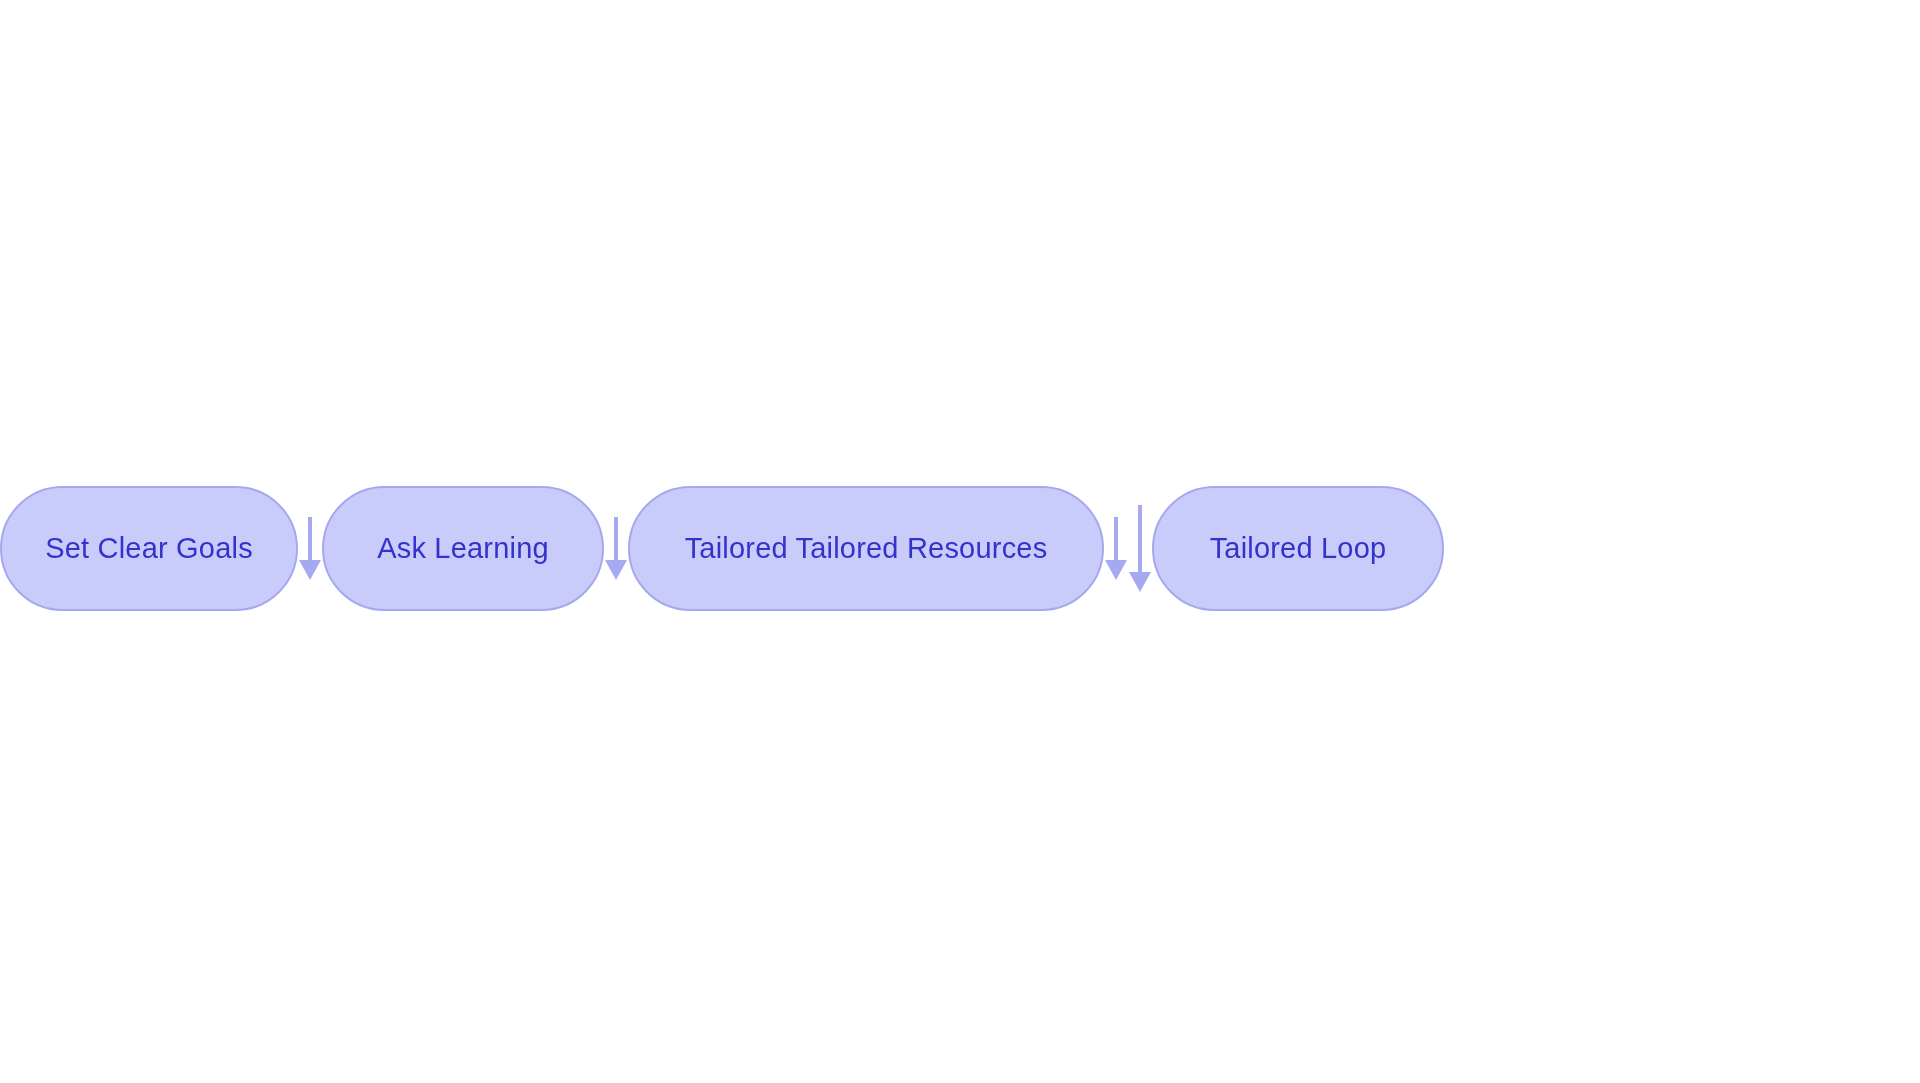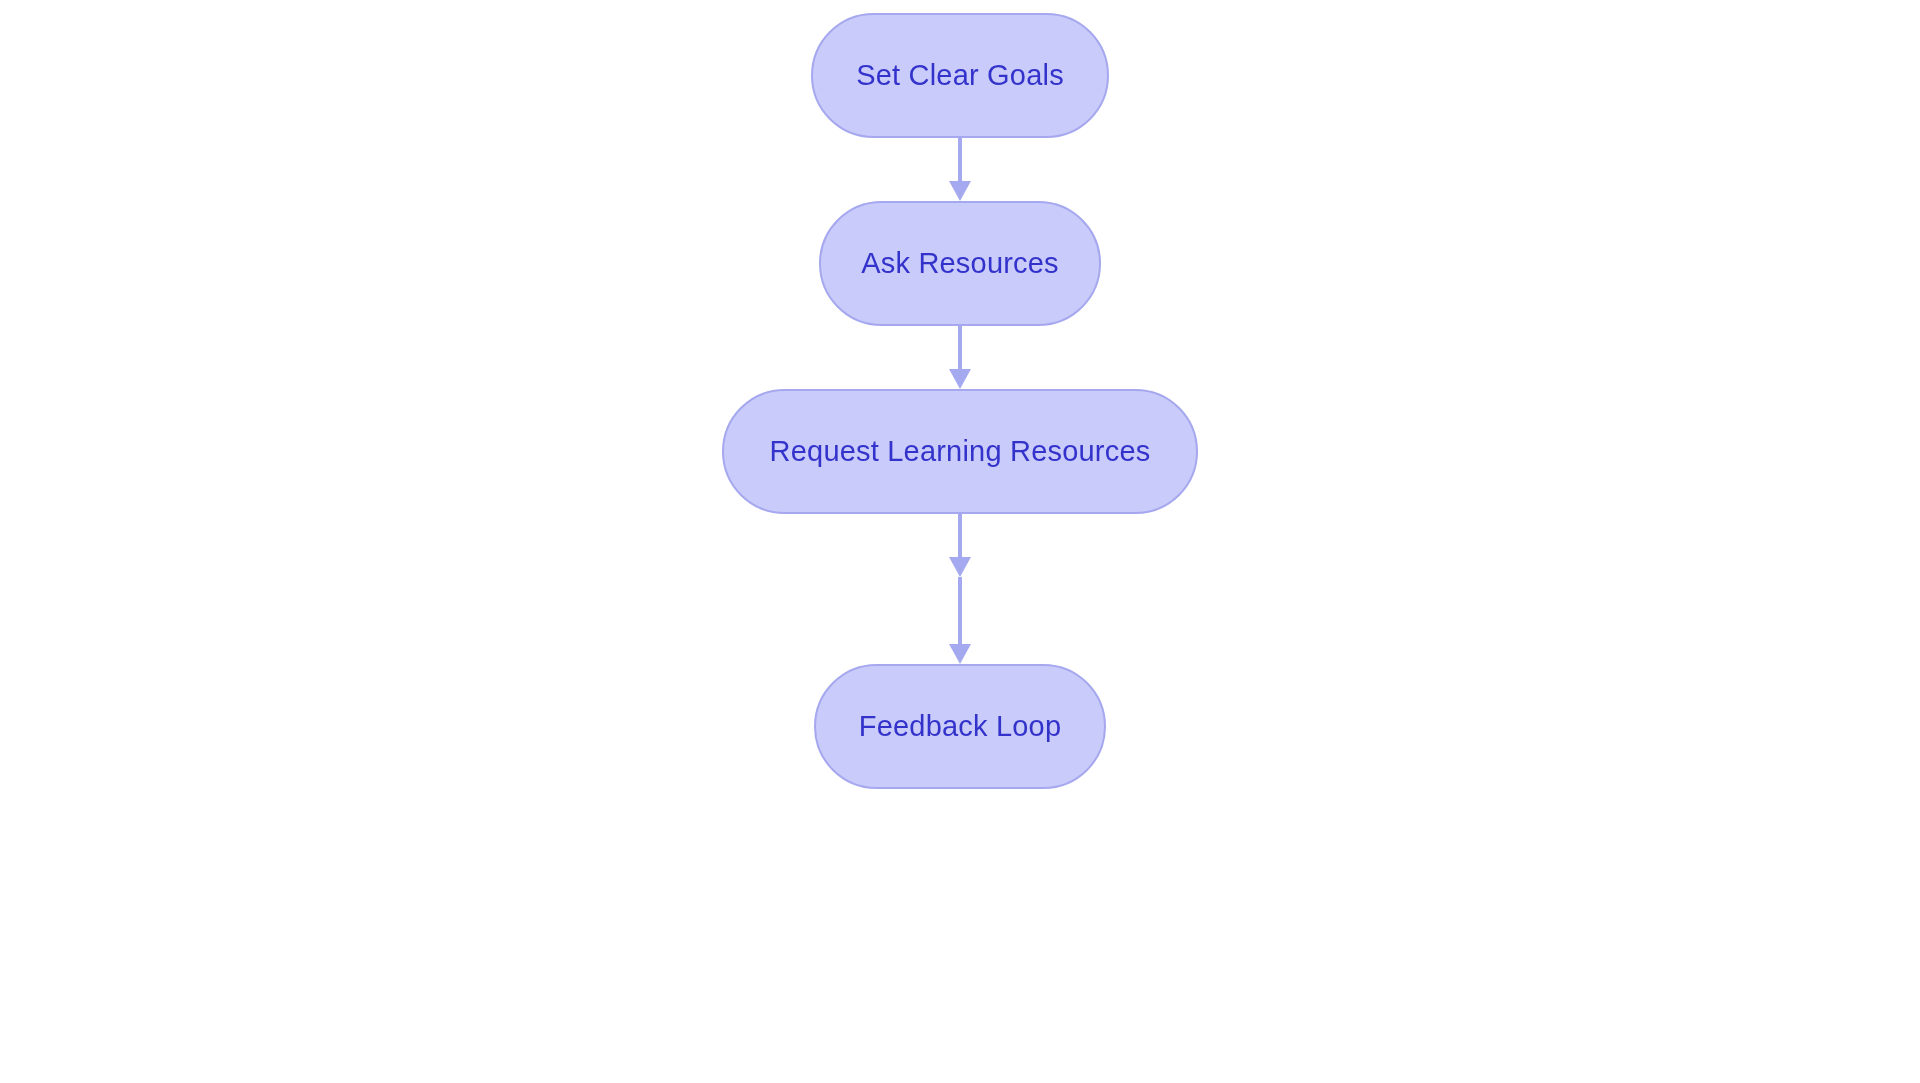--- a/index.html
+++ b/index.html
@@ -21,21 +21,21 @@
     background: #ffffff;
   }
 
   .flow-column {
     position: absolute;
     left: 0;
     top: 0;
     width: 1920px;
     height: 1083px;
     display: flex;
-    flex-direction: column;
+    flex-direction: row;
     align-items: center;
     justify-content: flex-start;
     padding-top: 13px;
     box-sizing: border-box;
   }
 
   .node {
     box-sizing: border-box;
     height: 125px;
     background: #c9cbfa;
@@ -103,41 +103,41 @@
     <div class="node node-w1">
       <span class="node-label">Set Clear Goals</span>
     </div>
 
     <div class="connector">
       <div class="line"></div>
       <div class="arrowhead"></div>
     </div>
 
     <div class="node node-w2">
-      <span class="node-label">Ask Resources</span>
+      <span class="node-label">Ask Learning</span>
     </div>
 
     <div class="connector">
       <div class="line"></div>
       <div class="arrowhead"></div>
     </div>
 
     <div class="node node-w3">
-      <span class="node-label">Request Learning Resources</span>
+      <span class="node-label">Tailored Tailored Resources</span>
     </div>
 
     <div class="connector">
       <div class="line"></div>
       <div class="arrowhead"></div>
     </div>
 
 
     <div class="connector conn-tall">
       <div class="line"></div>
       <div class="arrowhead"></div>
     </div>
 
     <div class="node node-w5">
-      <span class="node-label">Feedback Loop</span>
+      <span class="node-label">Tailored Loop</span>
     </div>
 
   </div>
 </div>
 
 </body></html>

